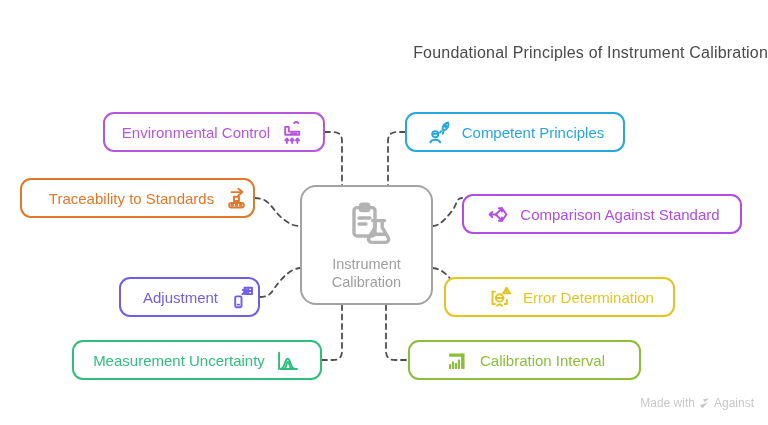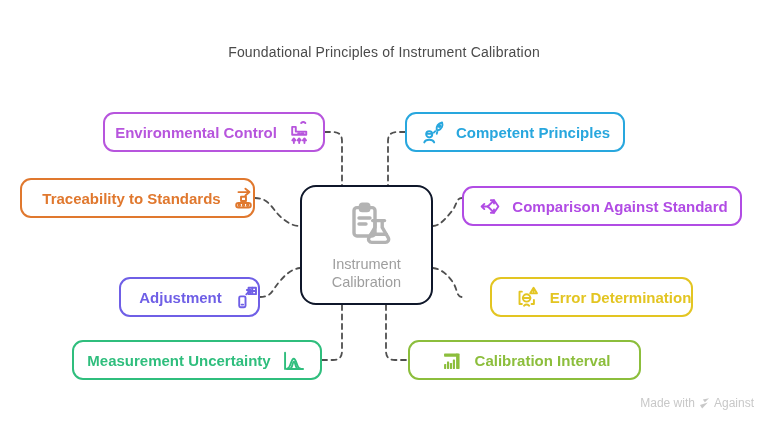--- a/index.html
+++ b/index.html
@@ -1,29 +1,29 @@
 <!DOCTYPE html>
 <html><head>
 <meta charset="utf-8">
 <style>
   html,body{margin:0;padding:0;background:#ffffff;}
   .canvas{position:relative;width:768px;height:425px;background:#ffffff;overflow:hidden;
           font-family:"Liberation Sans",sans-serif;}
-  .title{position:absolute;left:0;top:44px;width:768px;text-align:center;
-         font-size:14px;font-weight:400;color:#4a4a4a;letter-spacing:.2px;}
+  .title{position:absolute;left:0;top:44px;width:768px;text-align:right;
+         font-size:16px;font-weight:400;color:#4a4a4a;letter-spacing:.2px;}
   svg.connectors{position:absolute;left:0;top:0;pointer-events:none;}
   .conn{fill:none;stroke:#4f4f4f;stroke-width:1.8;stroke-dasharray:5 4.5;stroke-linecap:round;}
   .node{position:absolute;height:40px;box-sizing:border-box;border:2px solid;border-radius:11px;
         background:#fff;display:flex;align-items:center;justify-content:center;gap:9px;
-        font-size:15px;padding:0 10px;cursor:default;font-weight:bold;}
+        font-size:15px;padding:0 10px;cursor:default;}
   .node .lbl{white-space:nowrap;}
   .node .ic{display:flex;align-items:center;}
   .node .ic svg{display:block;}
   .center-node{position:absolute;left:300px;top:185px;width:133px;height:120px;box-sizing:border-box;
-        border:2px solid #0f172a;border-radius:16px;background:#fff;display:flex;flex-direction:column;
+        border:2px solid #a3a3a3;border-radius:16px;background:#fff;display:flex;flex-direction:column;
         align-items:center;justify-content:center;gap:4px;}
   .center-node .ic{color:#b3b3b3;}
   .center-label{color:#9e9e9e;font-size:14.5px;text-align:center;line-height:1.25;width:95px;}
   .footer{position:absolute;right:14px;bottom:15px;display:flex;align-items:center;gap:4px;
           font-size:12px;color:#c8c8c8;}
   .footer svg{display:block;}
   .stroke-ic{fill:none;stroke:currentColor;stroke-width:1.7;stroke-linecap:round;stroke-linejoin:round;}
 </style>
 </head>
 <body>
@@ -116,33 +116,33 @@
         <path d="M5.9 13.2 h4.6"></path>
         <path d="M3.8 20.8 c1.2 -3.2 7.6 -3.2 8.8 0"></path>
         <path d="M14.8 9.6 c-0.3 -3 1.6 -5.7 4.8 -6.6 c1.1 3.1 -0.4 6 -3.3 7 z"></path>
         <circle cx="17.3" cy="6.2" r="0.9"></circle>
         <path d="M13.6 10.8 l-1.3 1.3 M15.3 11.6 l-0.4 1.6"></path>
       </svg>
     </span>
     <span class="lbl">Competent Principles</span>
   </div>
 
-  <div class="node" style="left: 462px; top: 186px; width: 280px; color: rgb(177, 76, 228); border-color: rgb(177, 76, 228);">
+  <div class="node" style="left: 462px; top: 194px; width: 280px; color: rgb(177, 76, 228); border-color: rgb(177, 76, 228);">
     <span class="ic">
       <svg class="stroke-ic" width="27" height="27" viewBox="0 0 24 24">
         <path d="M10.5 12 H5 m2.4 -2.3 L5 12 l2.4 2.3"></path>
         <path d="M10.5 12 L16 6.5 m-2.8 0 H16 v2.8"></path>
         <path d="M10.5 12 L16 17.5 m-2.8 0 H16 v-2.8"></path>
         <path d="M16 6.5 l3.9 5.5 -3.9 5.5"></path>
       </svg>
     </span>
     <span class="lbl">Comparison Against Standard</span>
   </div>
 
-  <div class="node" style="left: 490px; top: 277px; width: 203px; color: rgb(227, 197, 34); border-color: rgb(227, 197, 34); padding-left: 32px;">
+  <div class="node" style="left: 444px; top: 277px; width: 231px; color: rgb(227, 197, 34); border-color: rgb(227, 197, 34); padding-left: 32px;">
     <span class="ic">
       <svg class="stroke-ic" width="27" height="27" viewBox="0 0 24 24">
         <path d="M7 6.8 H4.9 V17.8 H7"></path>
         <path d="M15.6 17.8 h2.1 v-3.6"></path>
         <circle cx="11.2" cy="12.4" r="3.3"></circle>
         <path d="M7.8 12.4 h6.8"></path>
         <path d="M8.9 19.3 q2.3 -2 4.6 0"></path>
         <path d="M17.4 3.3 l3 5 h-6 z M17.4 5.2 v1.3 M17.4 7.3 v0.1"></path>
       </svg>
     </span>

